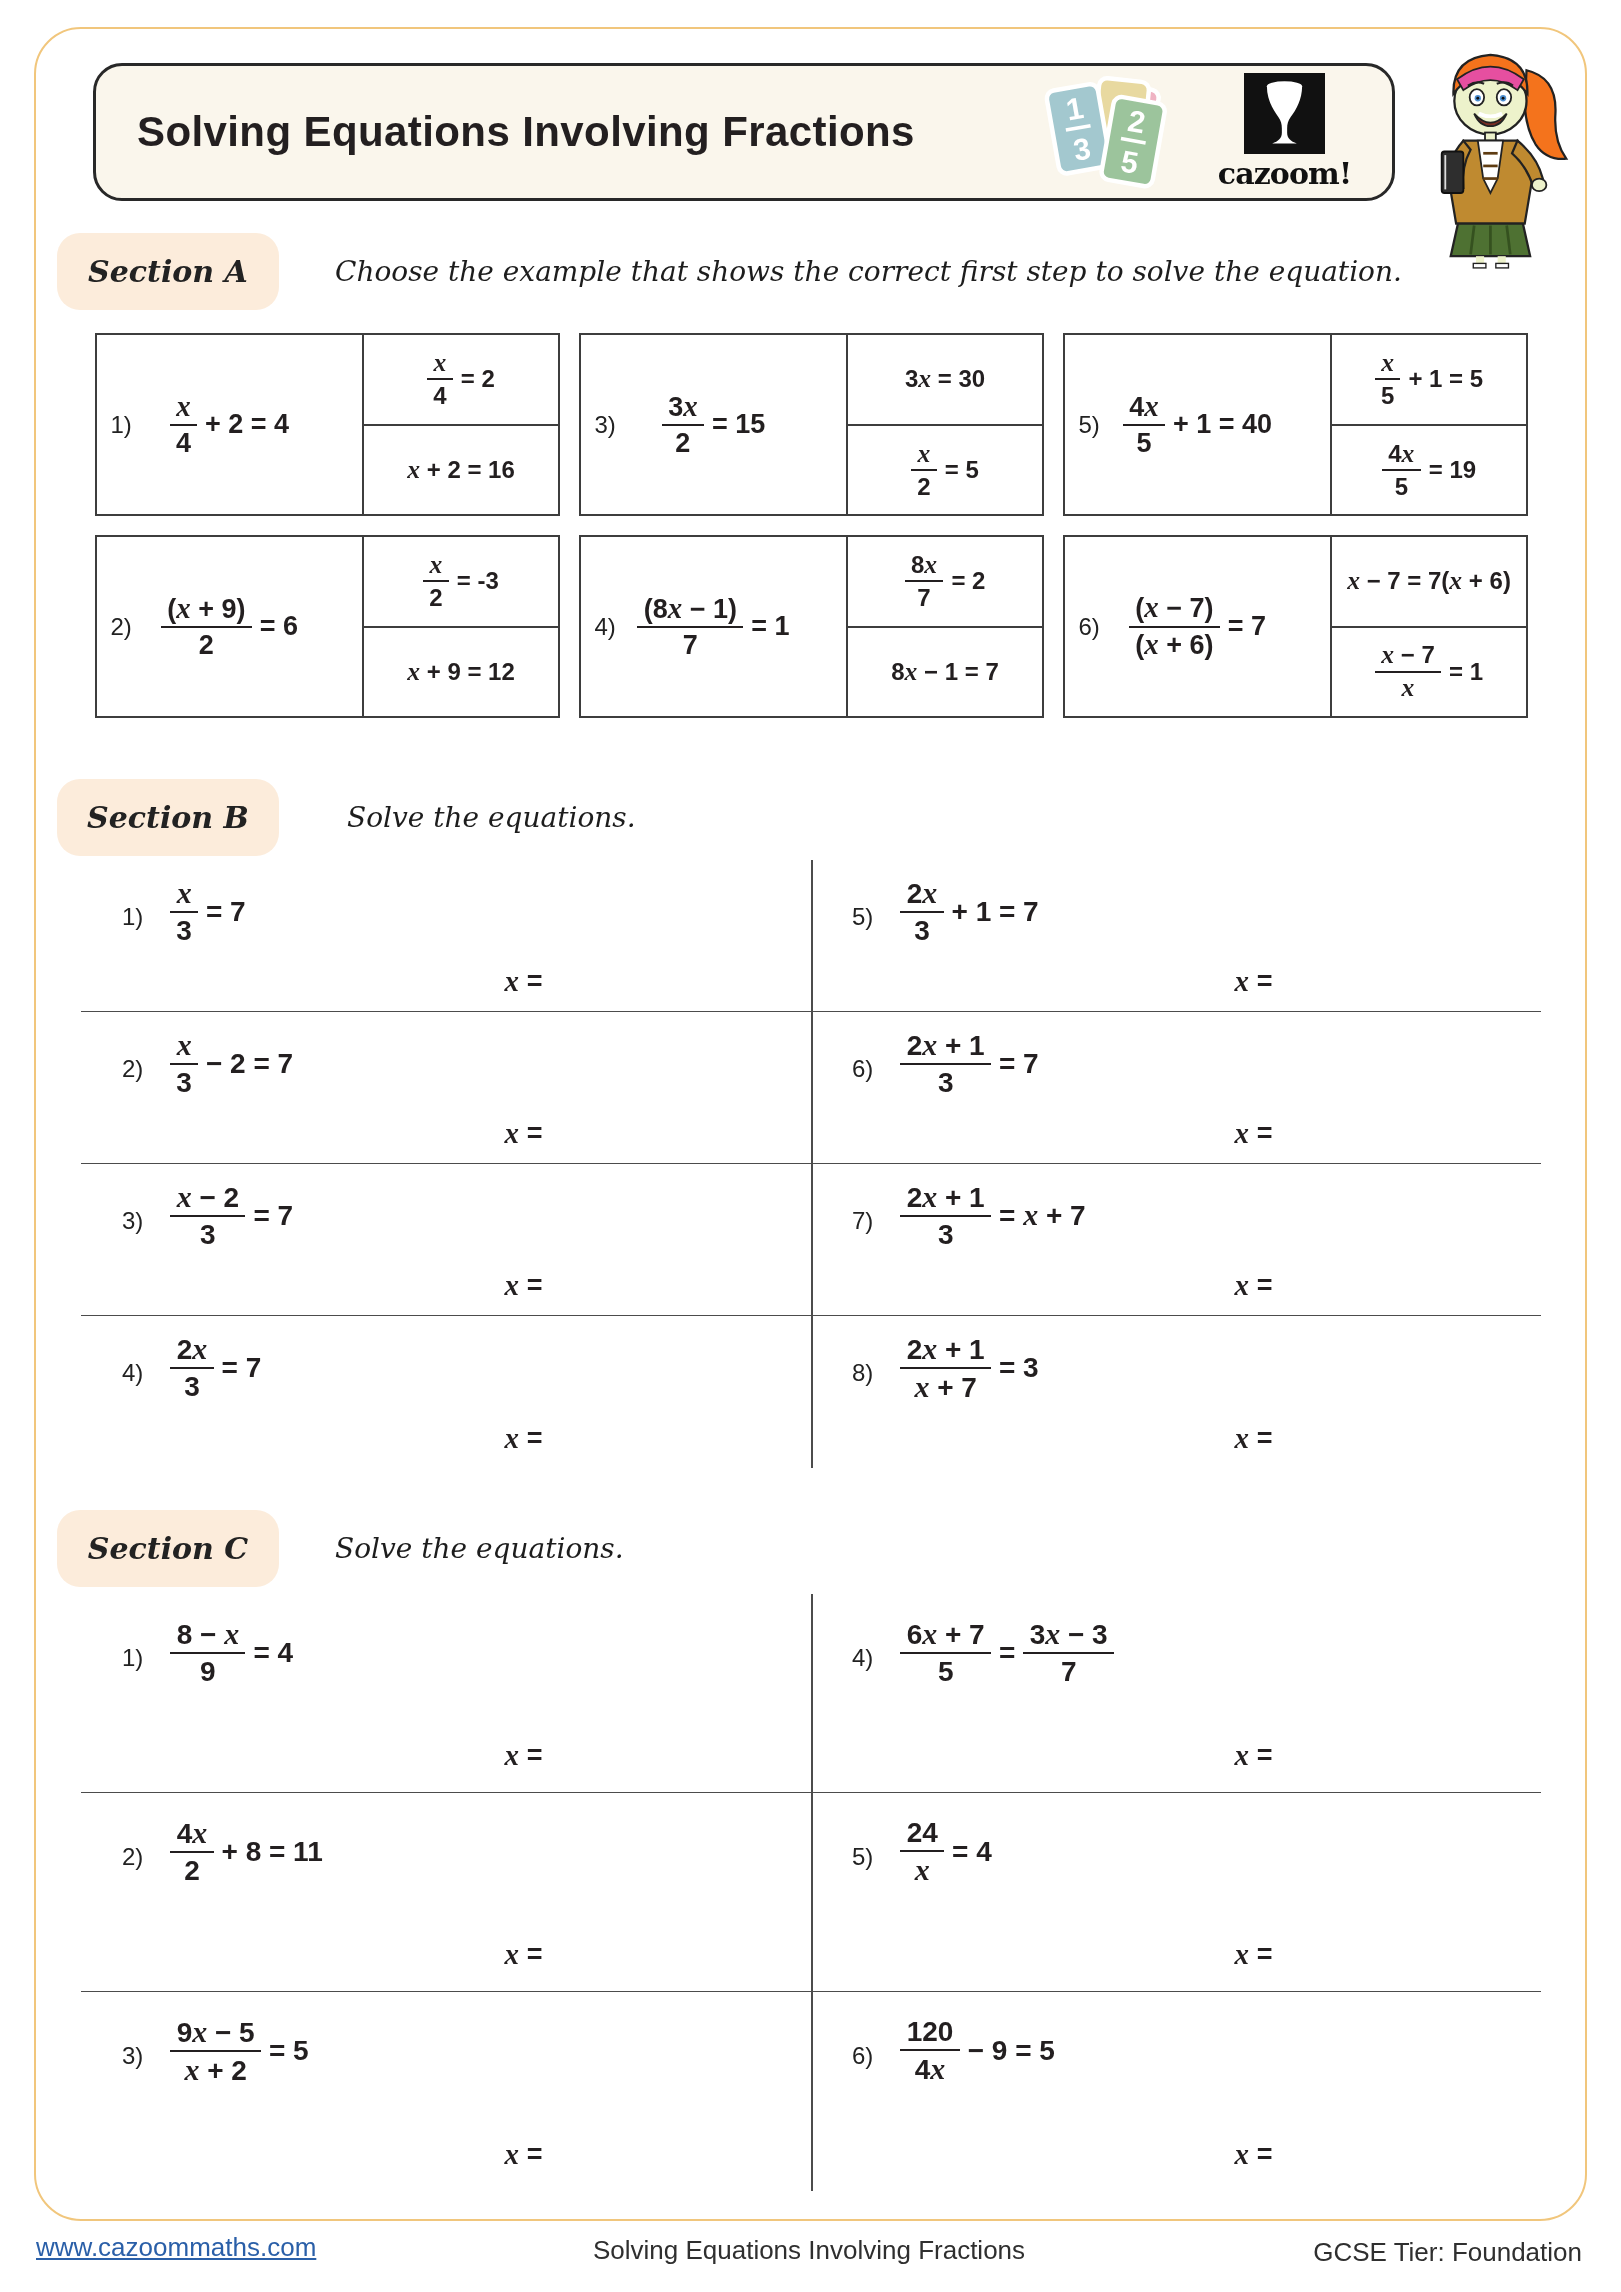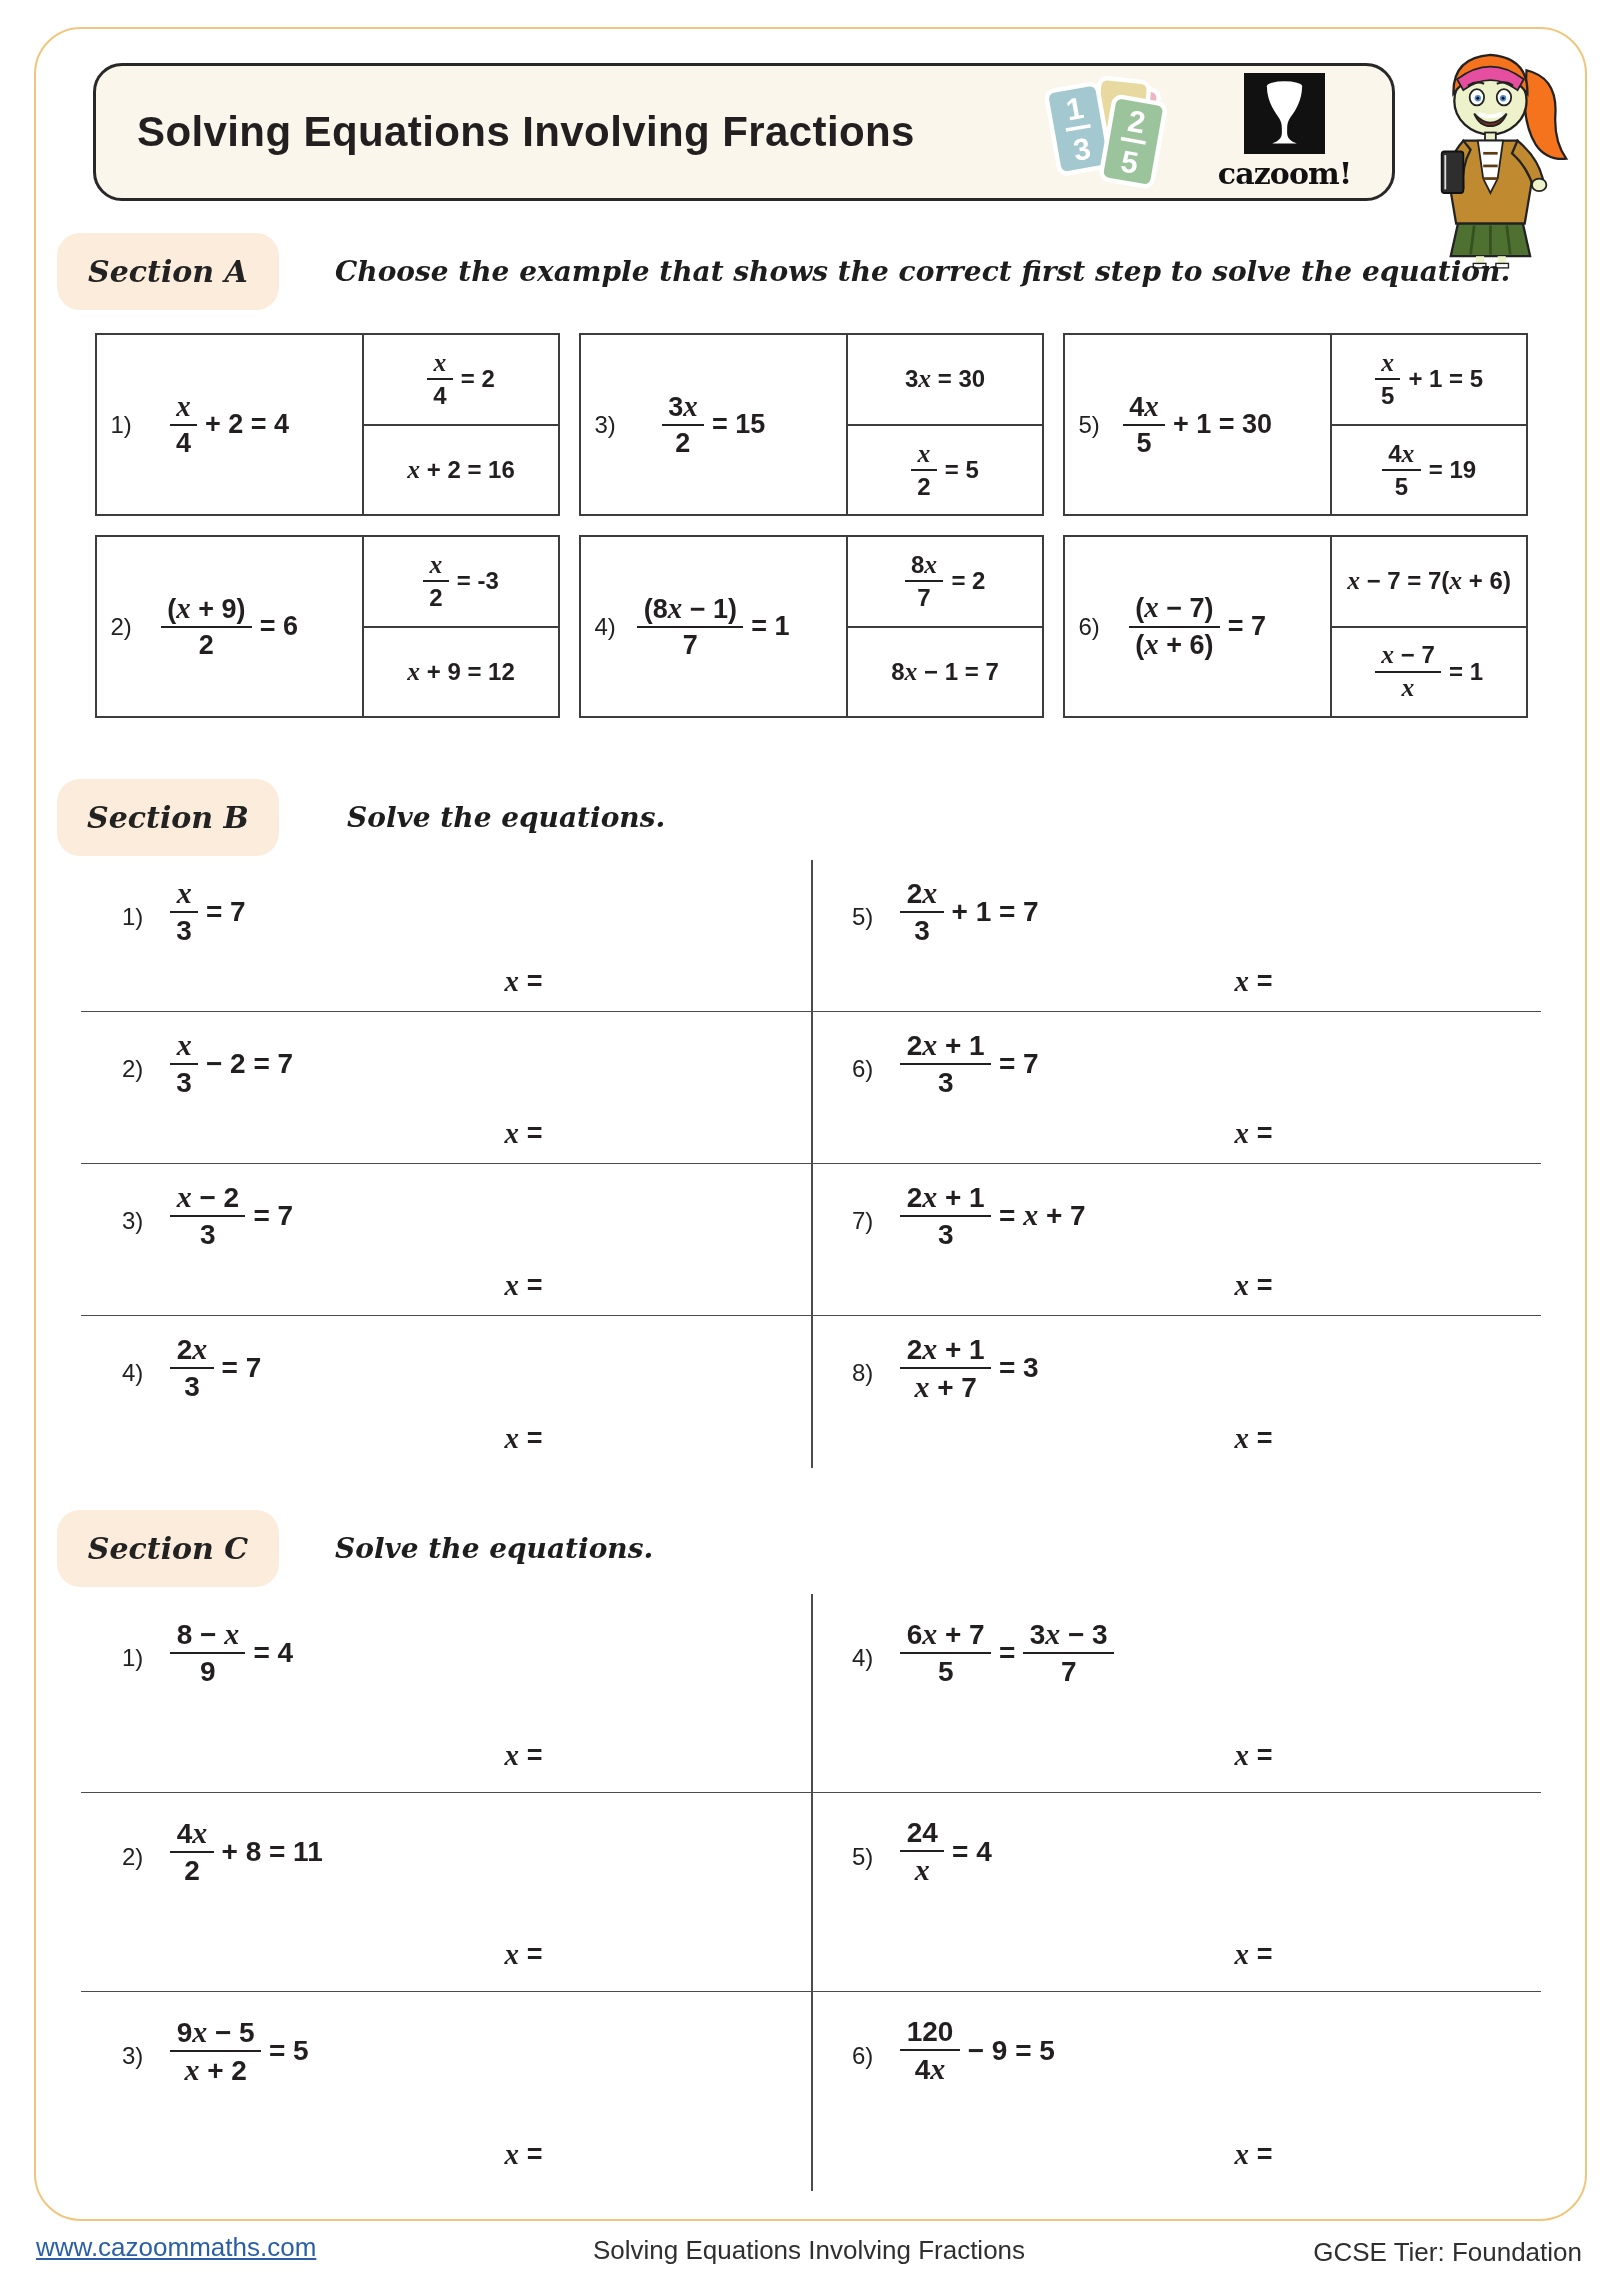--- a/index.html
+++ b/index.html
@@ -24,21 +24,21 @@
   .logo-brand { font-family:"DejaVu Serif", serif; font-weight:bold; font-size:30px; letter-spacing:-0.9px; margin-top:1.8px; color:#111; }
   .card-num { font-family:"Liberation Sans", sans-serif; font-weight:bold; font-size:34px; fill:#ffffff; text-anchor:middle; }
   .mascot { position:absolute; left:1411px; top:43px; width:176px; height:226px; }
   
   .section-head { position:absolute; left:57px; display:flex; align-items:center; }
   .section-pill {
     width:222px; height:77px; background:#fcecdb; border-radius:23px;
     display:flex; align-items:center; justify-content:center;
     font-family:"DejaVu Serif", serif; font-style:italic; font-weight:bold; font-size:30px; color:#222;
   }
-  .section-instruction { font-family:"DejaVu Serif", serif; font-style:italic; font-size:28px; margin-left:56px; color:#1d1d1d;font-weight:bold; }
+  .section-instruction { font-family:"DejaVu Serif", serif; font-style:italic; font-size:28px; margin-left:56px; color:#1d1d1d; }
   #head-a { top:233px; } #head-b { top:779px;gap:12px; } #head-c { top:1510px; }
   
   .eq { font-weight:bold; display:inline-flex; align-items:center; gap:8px; font-size:27px; white-space:nowrap; color:#231f20; }
   .frac { display:inline-flex; flex-direction:column; align-items:center; line-height:1.06; }
   .frac .num { padding:0 6.3px 2.7px; border-bottom:2.7px solid #231f20; }
   .frac .den { padding-top:2.7px; }
   .vx { font-family:"Liberation Serif", serif; font-style:italic; font-size:1.07em; line-height:1; }
   .pnum { font-size:24px; color:#222; font-weight:normal; }
   
   #grid-a { position:absolute; left:95px; top:333px; width:1433px; display:grid; grid-template-columns:repeat(3,1fr); gap:19px; }
@@ -209,21 +209,21 @@
       </div>
     </div>
     <div class="sa-box">
       <div class="sa-left">
         <span class="pnum">5)</span>
         <span class="eq">
           <span class="frac">
             <span class="num">4<span class="vx">x</span></span>
             <span class="den">5</span>
           </span>
-          <span class="tok">+ 1 = 30</span>
+          <span class="tok">+ 1 = 40</span>
         </span>
       </div>
       <div class="sa-right">
         <div class="sa-option top">
           <span class="eq">
             <span class="frac">
               <span class="num"><span class="vx">x</span></span>
               <span class="den">5</span>
             </span>
             <span class="tok">+ 1 = 5</span>

